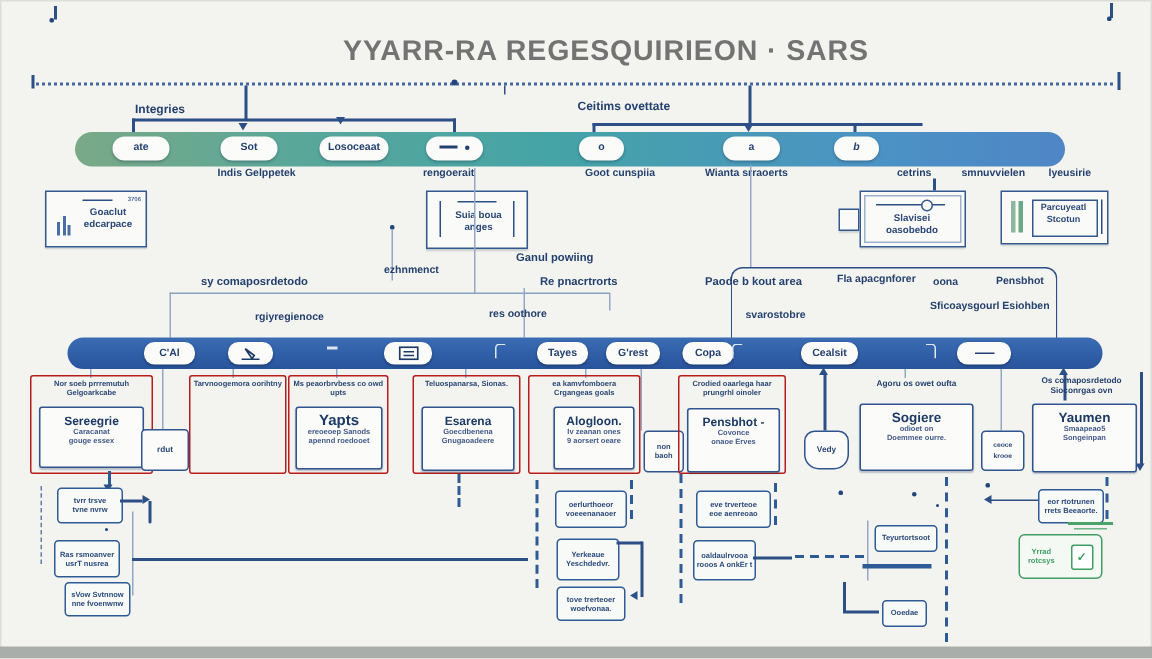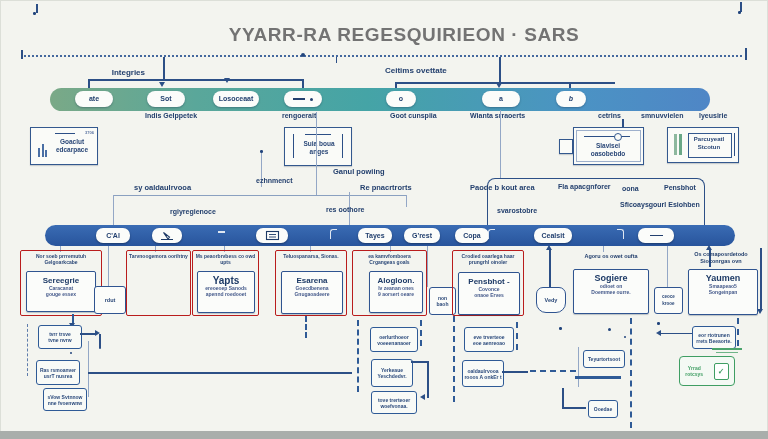--- a/index.html
+++ b/index.html
@@ -76,21 +76,21 @@
   <div class="vl" style="left:36px;top:4px;height:9px;width:1.5px"></div>
   <div class="dot" style="left:33px;top:12px;width:2.5px;height:2.5px"></div>
   <div class="vl" style="left:740px;top:2px;height:10px;width:1.5px"></div>
   <div class="dot" style="left:738px;top:11px;width:2.5px;height:2.5px"></div>
   <div class="dots" style="left:24px;top:55px;width:718px"></div>
   <div class="vl" style="left:21px;top:50px;height:9px"></div>
   <div class="vl" style="left:745px;top:48px;height:12px"></div>
   <div class="dot" style="left:301px;top:53px;width:4px;height:4px"></div>
   <div class="vl" style="left:336px;top:57px;height:6px;width:1px"></div>
 
-  <div class="lbl f8" style="left:75px;top:68px;width:70px;text-align:right">Integries</div>
+  <div class="lbl f8" style="left:90px;top:68px;width:70px;text-align:left">Integries</div>
   <div class="lbl f8" style="left:385px;top:66px;width:95px;text-align:left">Ceitims ovettate</div>
 
   <div class="hl" style="left:88px;top:79px;width:216px"></div>
   <div class="vl" style="left:88px;top:79px;height:9px"></div>
   <div class="vl" style="left:302px;top:79px;height:9px"></div>
   <div class="vl" style="left:163px;top:57px;height:23px"></div>
   <div class="td" style="left:159px;top:82px"></div>
   <div class="td" style="left:224px;top:78px"></div>
 
   <div class="hl" style="left:395px;top:82px;width:220px"></div>
@@ -173,23 +173,23 @@
   <div class="vlf" style="left:500px;top:110px;height:68px"></div>
   <div class="dot" style="left:260px;top:150px;width:2.5px;height:2.5px"></div>
   <div class="vlf" style="left:261px;top:153px;height:34px"></div>
   <div class="hlf" style="left:113px;top:195px;width:293px"></div>
   <div class="vlf" style="left:113px;top:195px;height:30px"></div>
   <div class="vlf" style="left:406px;top:195px;height:12px"></div>
   <div class="vlf" style="left:349px;top:192px;height:33px"></div>
 
   <div class="abs" style="left:487px;top:178px;width:216px;height:47px;border:1.5px solid #2c4f86;border-bottom:none;border-radius:8px 8px 0 0"></div>
 
-  <div class="lbl f75" style="left:134px;top:183px">sy oaldaulrvooa</div>
+  <div class="lbl f75" style="left:134px;top:183px">sy comaposrdetodo</div>
   <div class="lbl f7" style="left:256px;top:177px">ezhnmenct</div>
-  <div class="lbl f75" style="left:333px;top:167px">Ganul powiing</div>
+  <div class="lbl f75" style="left:344px;top:167px">Ganul powiing</div>
   <div class="lbl f75" style="left:360px;top:183px">Re pnacrtrorts</div>
   <div class="lbl f75" style="left:470px;top:183px">Paode b kout area</div>
   <div class="lbl f7" style="left:558px;top:183px">Fla apacgnforer</div>
   <div class="lbl f7" style="left:622px;top:185px">oona</div>
   <div class="lbl f7" style="left:664px;top:184px">Pensbhot</div>
   <div class="lbl f7" style="left:170px;top:208px">rgiyregienoce</div>
   <div class="lbl f7" style="left:326px;top:206px">res oothore</div>
   <div class="lbl f7" style="left:497px;top:207px">svarostobre</div>
   <div class="lbl f7" style="left:620px;top:201px">Sficoaysgourl Esiohben</div>
 

